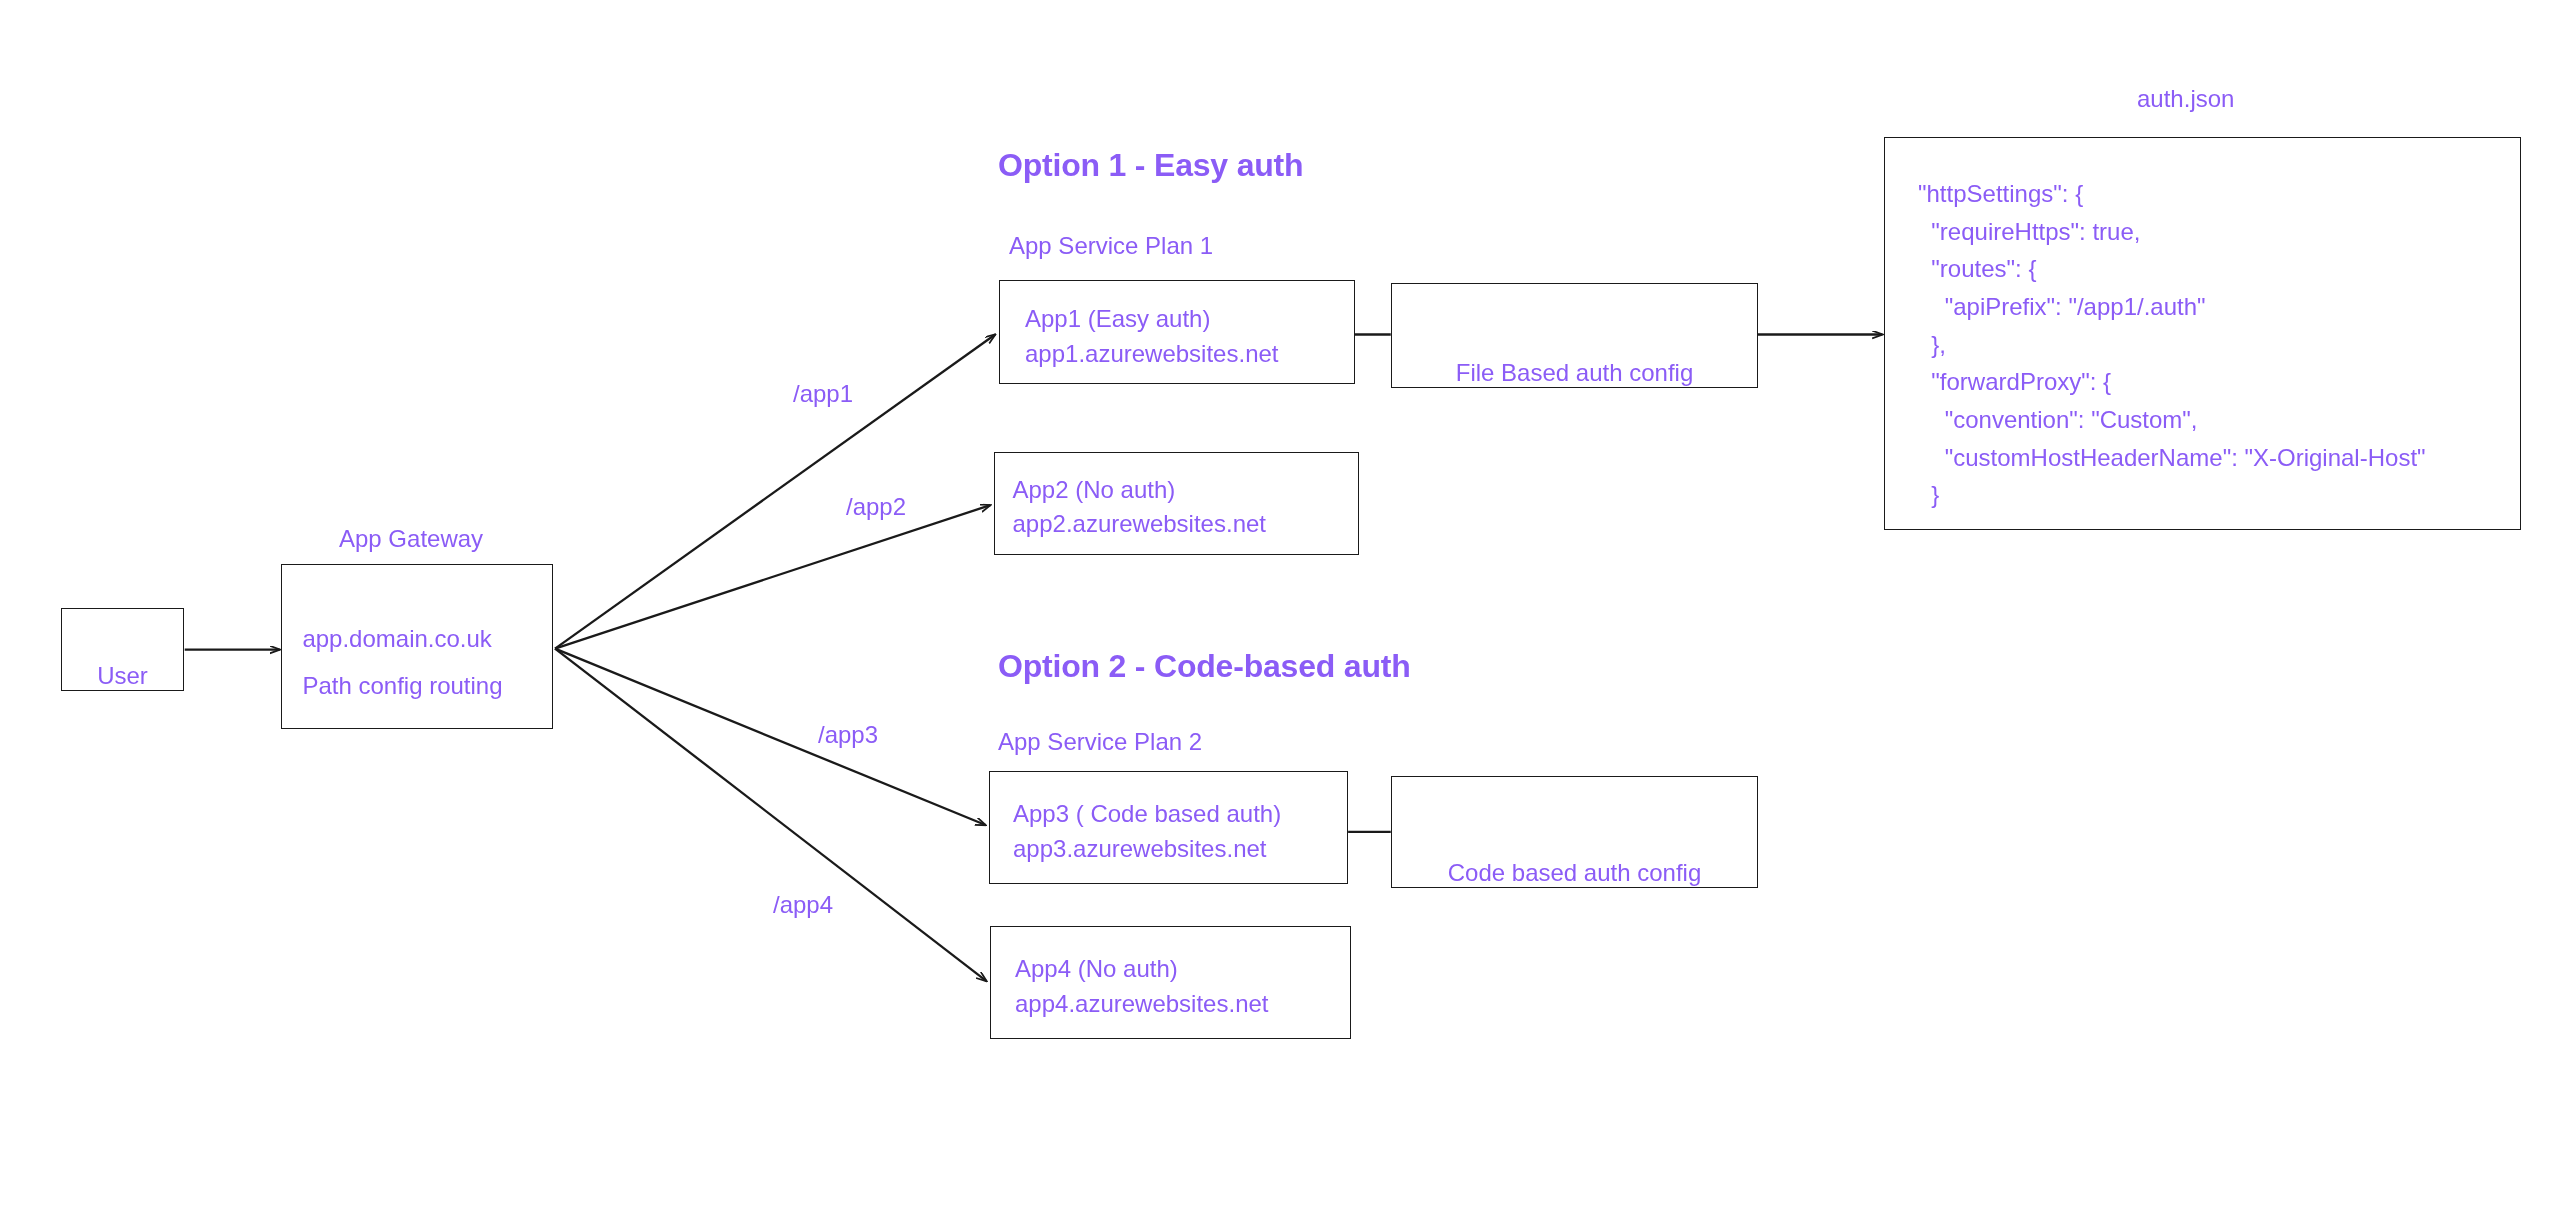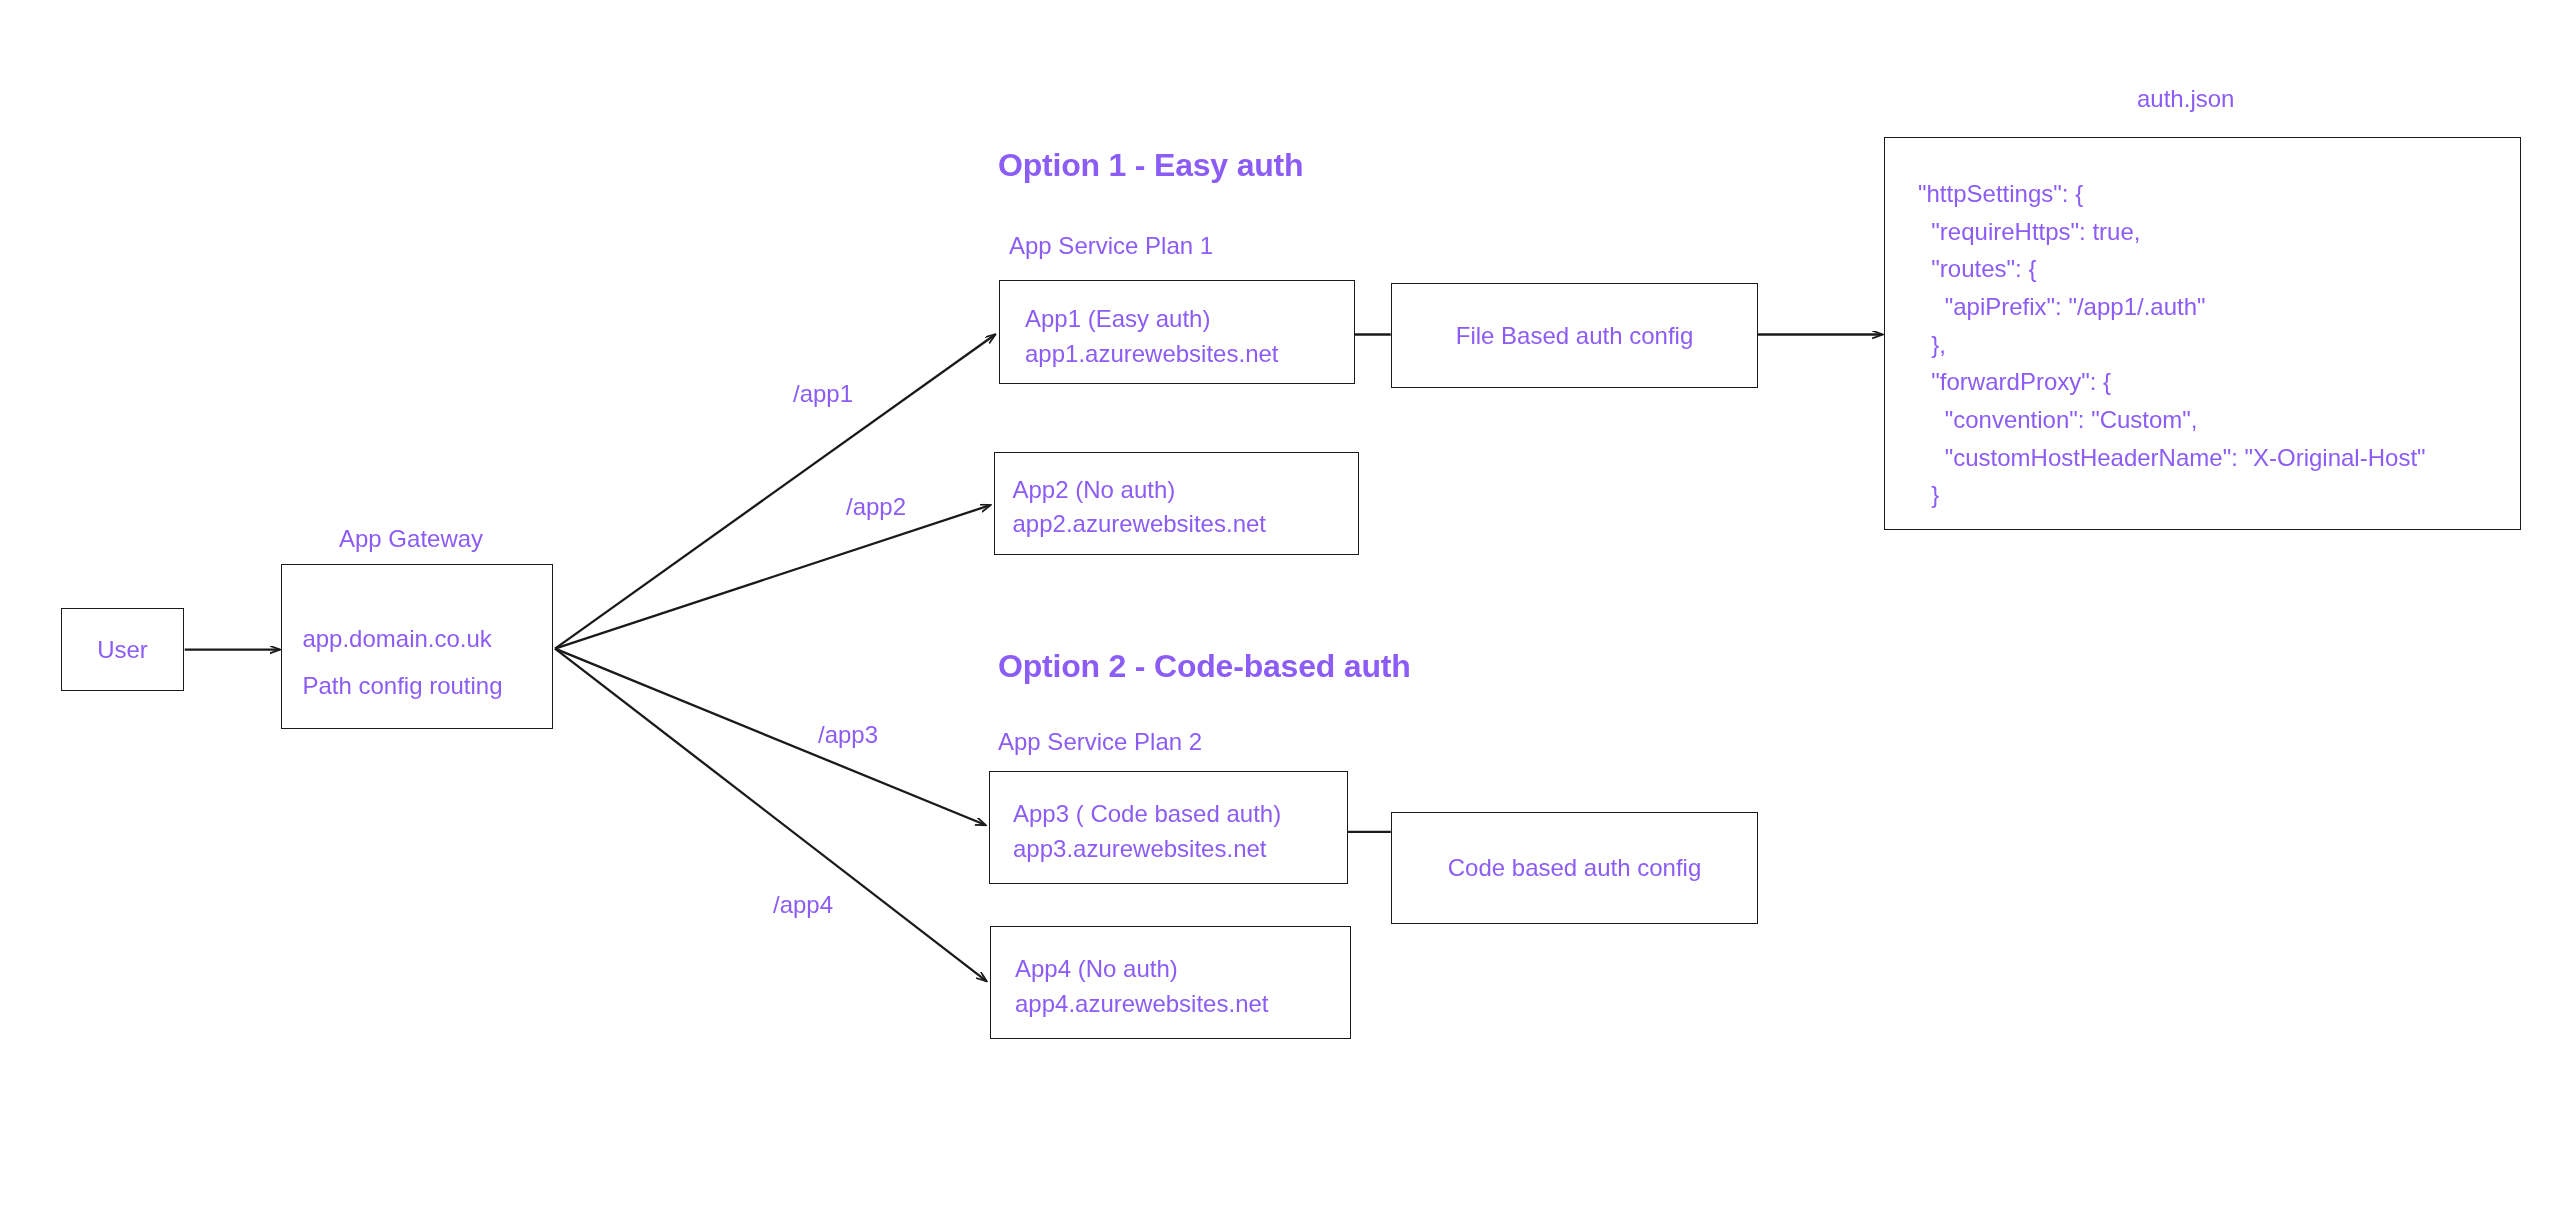--- a/index.html
+++ b/index.html
@@ -41,21 +41,21 @@
     line-height: 1.2;
   }
   .heading {
     position: absolute;
     font-weight: bold;
     white-space: pre;
     letter-spacing: -0.2px;
   }
   .centered {
     display: flex;
-    align-items: center;
+    align-items: flex-end;
     justify-content: center;
     text-align: center;
   }
   .json-body {
     position: absolute;
     white-space: pre;
     line-height: 1.57;
     font-family: "Liberation Sans", sans-serif;
   }
   .path-label {
@@ -139,21 +139,21 @@
   <div class="box" style="left:994px; top:452px; width:365px; height:103px;">
     <div class="box-text" style="left:17.5px; top:17.5px; font-size:24px;">App2 (No auth)</div>
     <div class="box-text" style="left:17.5px; top:52px; font-size:24px;">app2.azurewebsites.net</div>
   </div>
 
   <div class="box" style="left:989px; top:771px; width:359px; height:113px;">
     <div class="box-text" style="left:23px; top:23px; font-size:24px;">App3 ( Code based auth)</div>
     <div class="box-text" style="left:23px; top:58px; font-size:24px;">app3.azurewebsites.net</div>
   </div>
 
-  <div class="box centered" style="left:1391px; top:776px; width:367px; height:112px;margin-top:36px;">
+  <div class="box centered" style="left:1391px; top:776px; width:367px; height:112px;">
     <span style="font-size:24px;">Code based auth config</span>
   </div>
 
   <div class="box" style="left:990px; top:926px; width:361px; height:113px;">
     <div class="box-text" style="left:24px; top:23px; font-size:24px;">App4 (No auth)</div>
     <div class="box-text" style="left:24px; top:58px; font-size:24px;">app4.azurewebsites.net</div>
   </div>
 
 </div>
 

